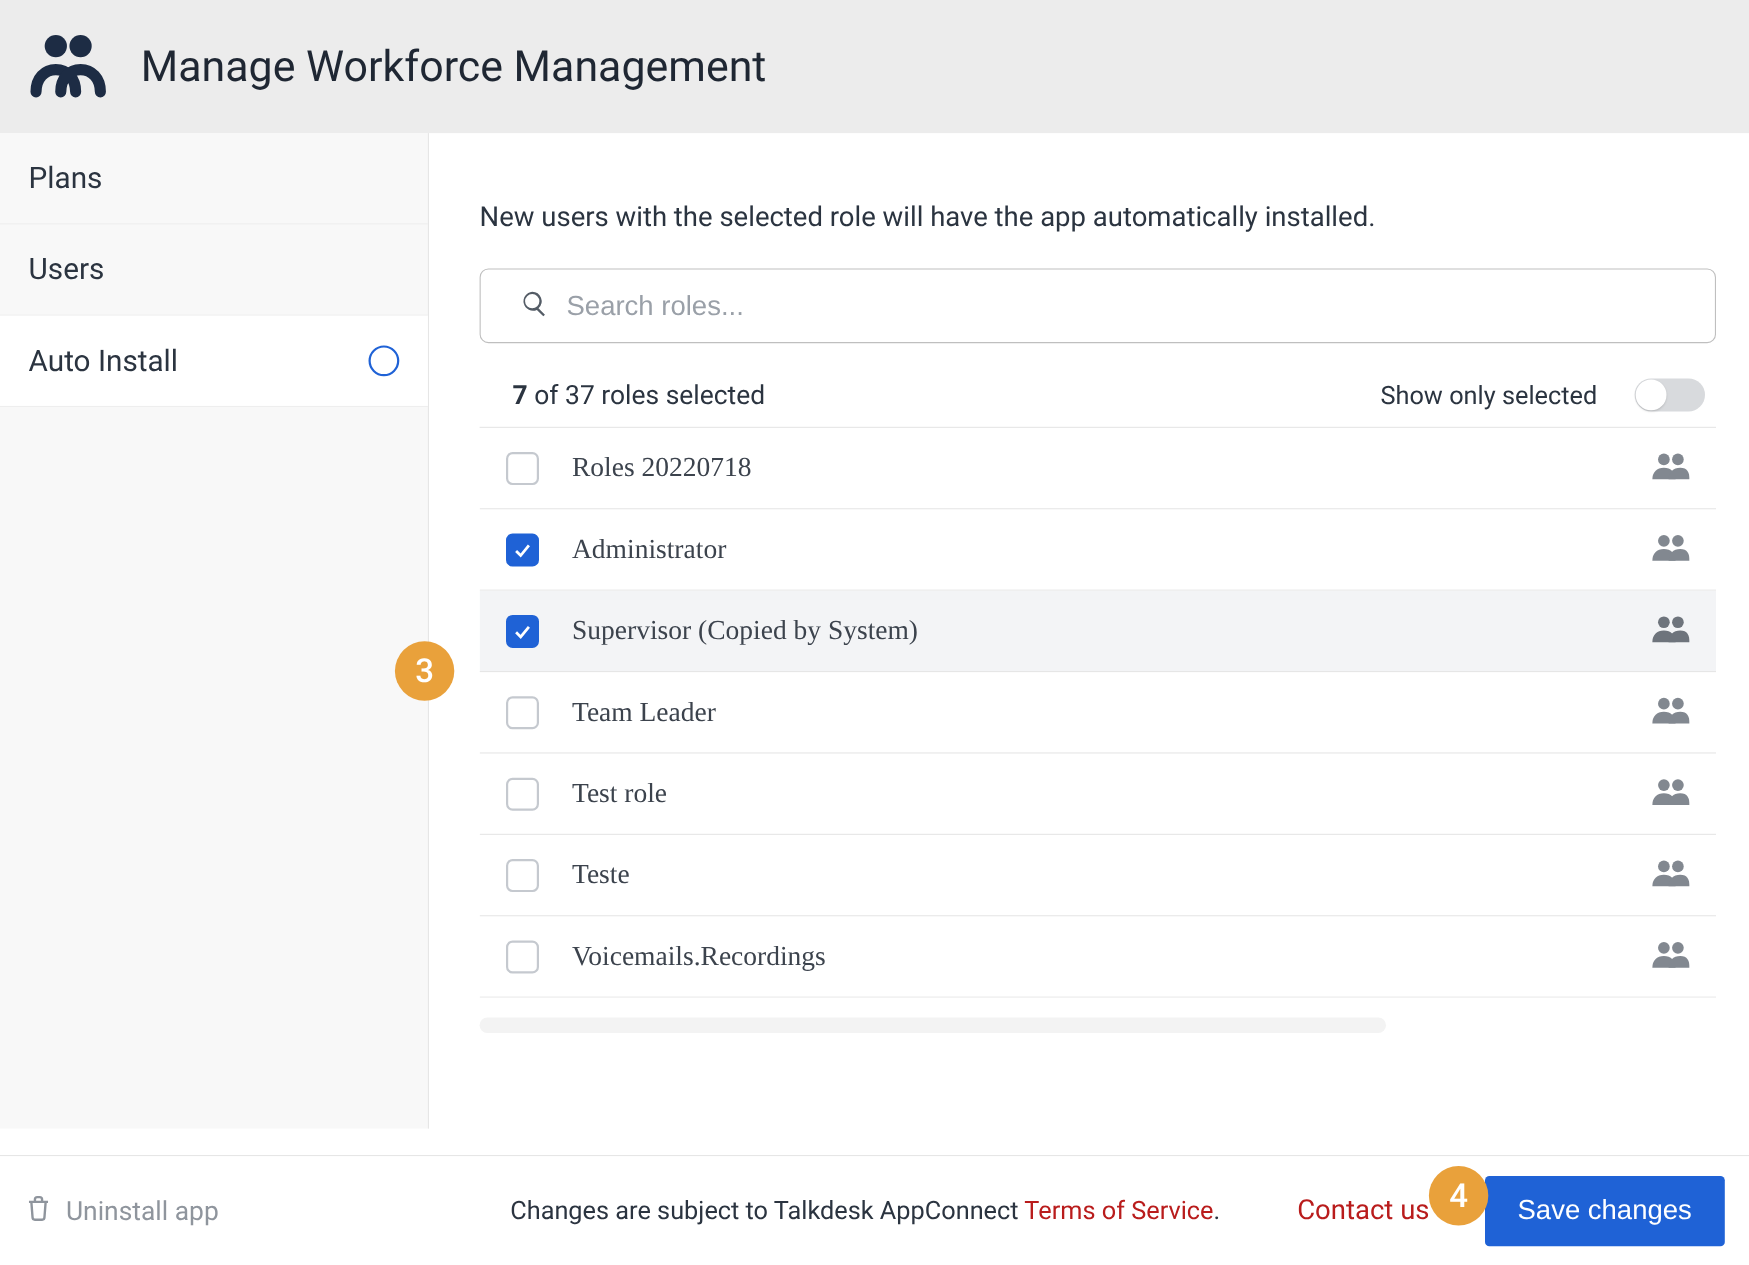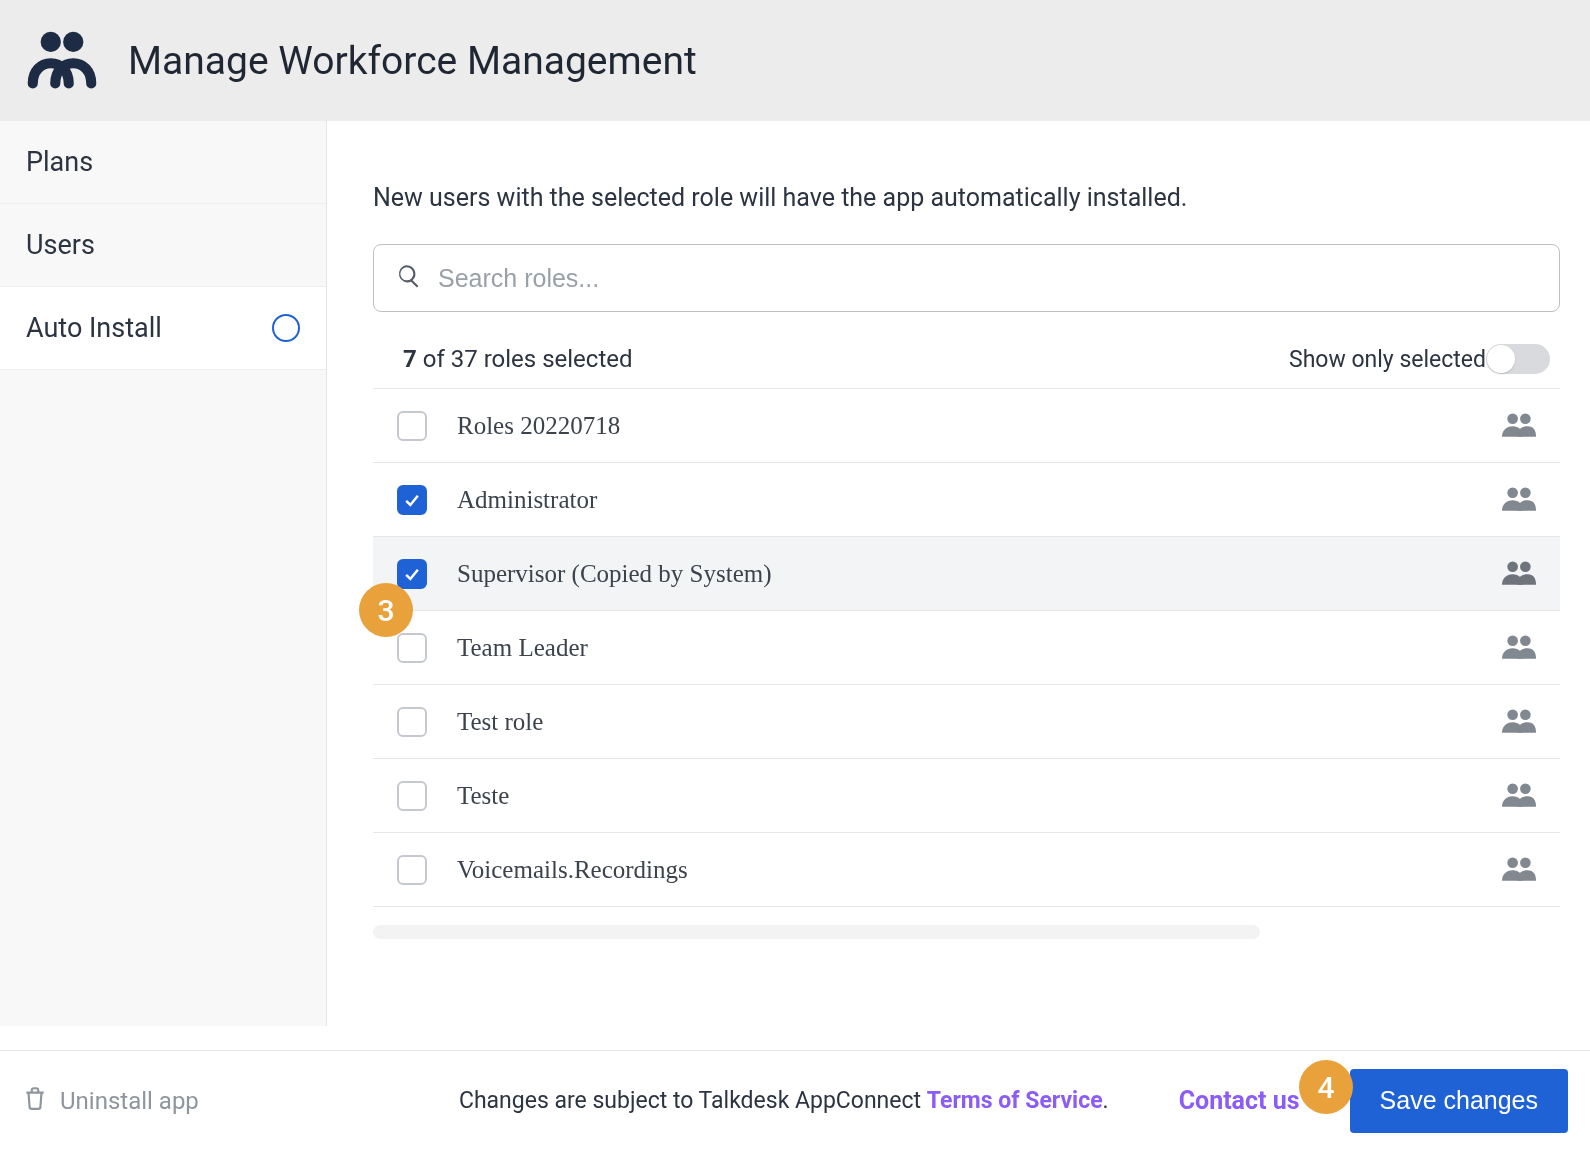--- a/index.html
+++ b/index.html
@@ -34,21 +34,21 @@
   }
 
   
   .body-area {
     display: flex;
     height: calc(100% - 145px - 100px); 
   }
 
   
   .sidebar {
-    width: 327px;
+    width: 390px;
     background: #f8f8f8;
     border-right: 1px solid #e6e6e6;
     display: flex;
     flex-direction: column;
   }
   .sidebar-item {
     height: 83px;
     padding: 0 26px;
     display: flex;
     align-items: center;
@@ -81,21 +81,21 @@
     margin-bottom: 32px;
     margin-top: 24px;
   }
 
   .search-wrap {
     height: 68px;
     border: 1.5px solid #bfbfbf;
     border-radius: 8px;
     display: flex;
     align-items: center;
-    padding: 0 22px;
+    padding: 0 36px;
     gap: 16px;
     margin-bottom: 20px;
   }
   .search-wrap svg { width: 26px; height: 26px; fill: #545c66; }
   .search-wrap input {
     border: none;
     outline: none;
     font-size: 25px;
     color: #2b3440;
     flex: 1;
@@ -108,21 +108,21 @@
     align-items: center;
     justify-content: space-between;
     padding: 12px 10px 14px 30px;
     font-size: 24px;
     border-bottom: 1px solid #e6e6e6;
   }
   .sel-count b { font-weight: 700; }
   .show-selected {
     display: flex;
     align-items: center;
-    gap: 0;
+    gap: 34px;
     font-size: 23px;
     color: #2b3440;
   }
   .toggle {
     width: 64px; height: 30px;
     background: #d8dadd;
     border-radius: 30px;
     position: relative;
     cursor: pointer;
   }
@@ -212,23 +212,23 @@
     font-size: 24px;
     cursor: pointer;
   }
   .uninstall svg { width: 26px; height: 26px; fill: none; stroke: #8f959d; stroke-width: 2; }
   .footer-spacer { flex: 1; }
   .terms-text {
     font-size: 23px;
     color: #2b3440;
   }
   .terms-text a, .contact-link {
-    color: #8b5cf6;
+    color: #b91c1c;
     text-decoration: none;
-    font-weight: 700;
+    font-weight: 400;
     cursor: pointer;
   }
   .contact-link { font-size: 25px; margin: 0 30px 0 50px; }
   .save-btn {
     background: #1f62d6;
     color: #ffffff;
     border: none;
     border-radius: 4px;
     height: 64px;
     padding: 0 30px;

